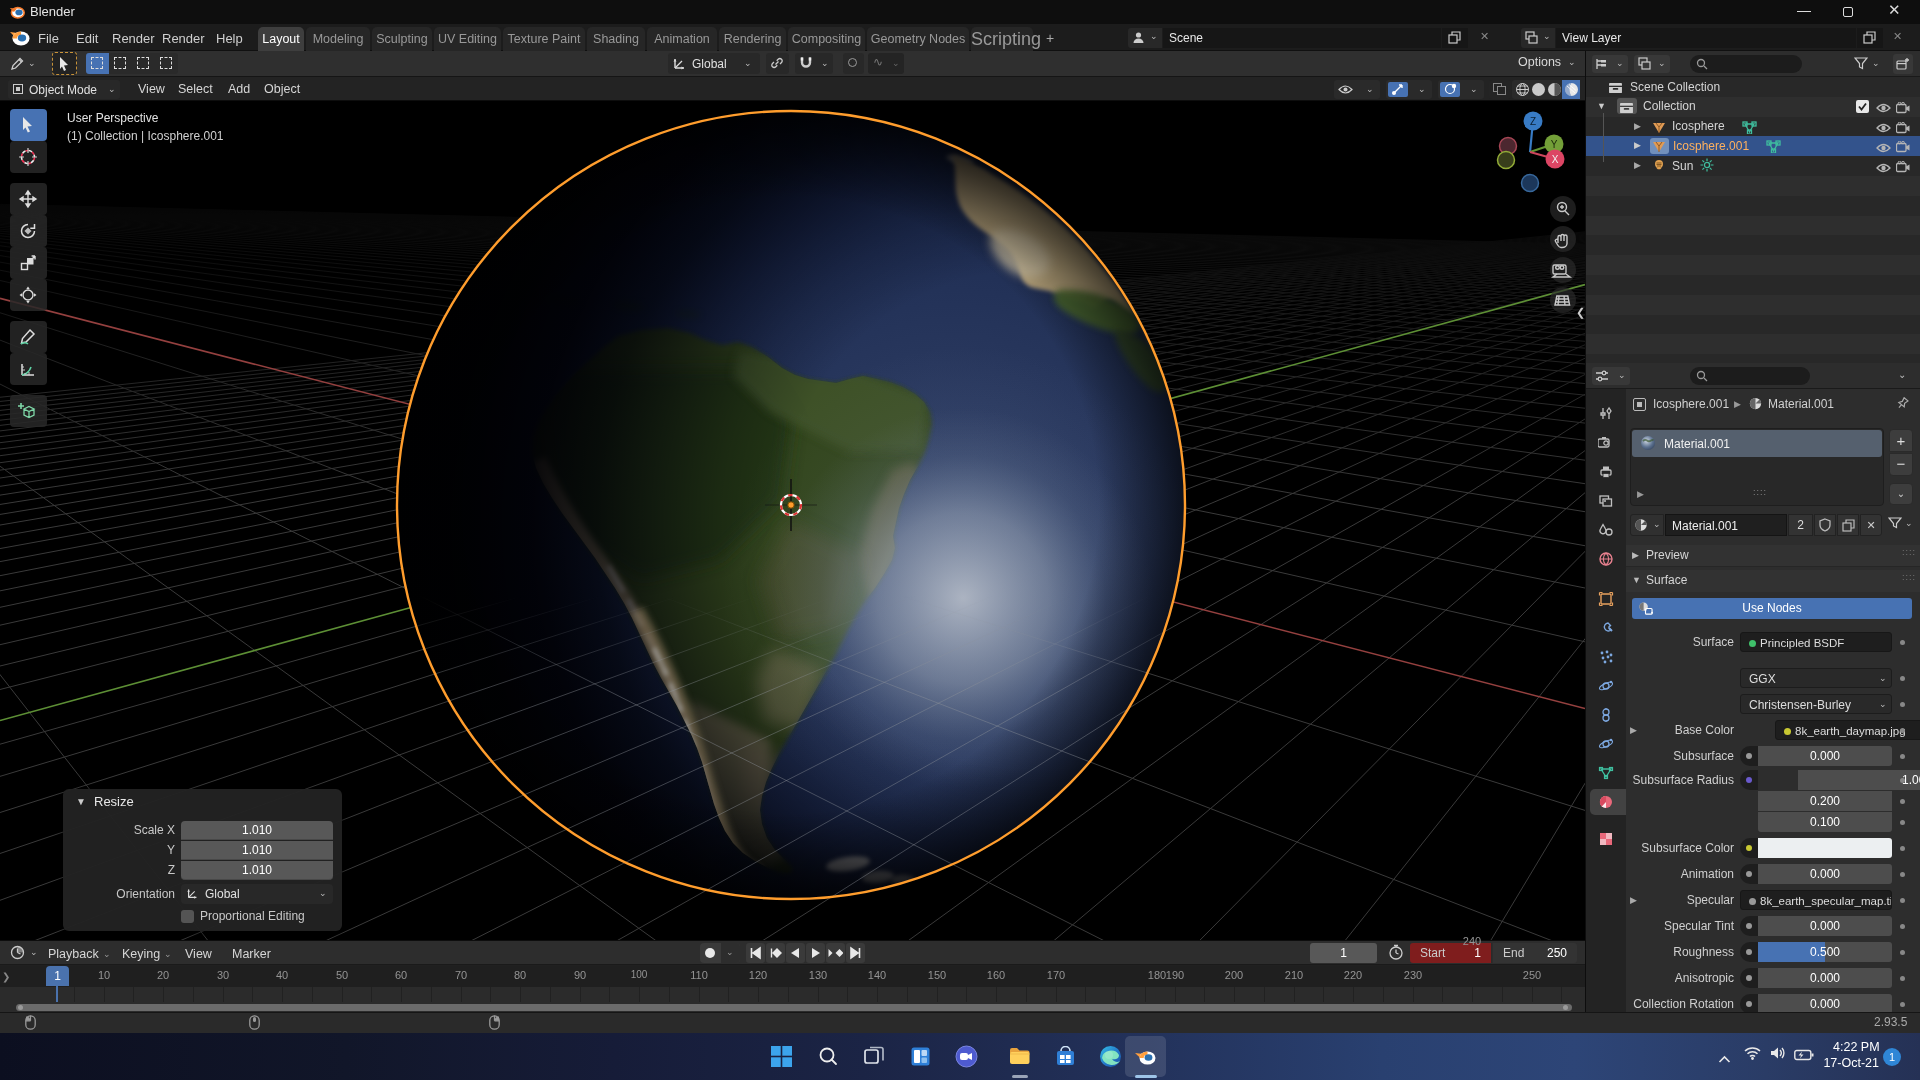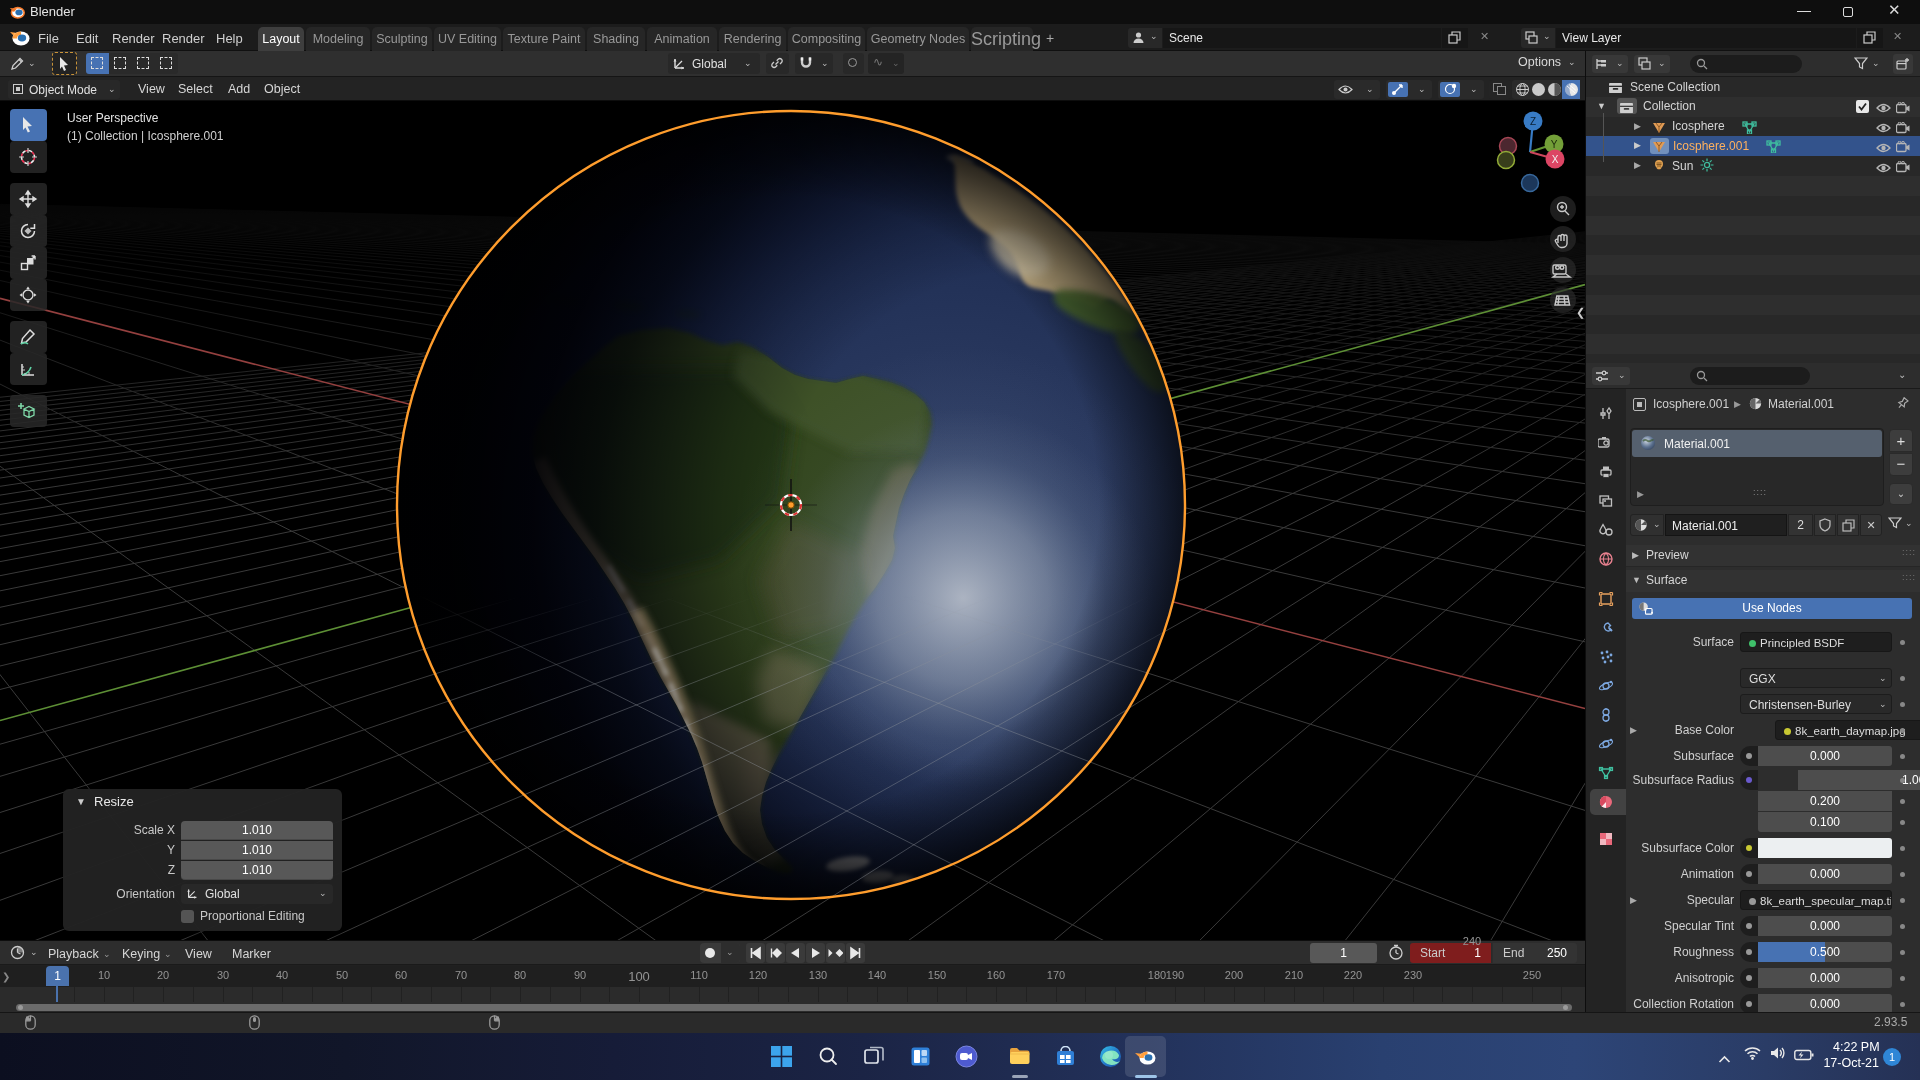--- a/index.html
+++ b/index.html
@@ -1189,21 +1189,21 @@
     <div style="position:absolute;left:0;top:966px;width:1585px;height:21px;background:#1f1f1f;"></div>
     <span class="t" style="left:104px;top:969px;font-size:11px;color:#949494;transform:translateX(-50%);">10</span>
     <span class="t" style="left:163px;top:969px;font-size:11px;color:#949494;transform:translateX(-50%);">20</span>
     <span class="t" style="left:223px;top:969px;font-size:11px;color:#949494;transform:translateX(-50%);">30</span>
     <span class="t" style="left:282px;top:969px;font-size:11px;color:#949494;transform:translateX(-50%);">40</span>
     <span class="t" style="left:342px;top:969px;font-size:11px;color:#949494;transform:translateX(-50%);">50</span>
     <span class="t" style="left:401px;top:969px;font-size:11px;color:#949494;transform:translateX(-50%);">60</span>
     <span class="t" style="left:461px;top:969px;font-size:11px;color:#949494;transform:translateX(-50%);">70</span>
     <span class="t" style="left:520px;top:969px;font-size:11px;color:#949494;transform:translateX(-50%);">80</span>
     <span class="t" style="left:580px;top:969px;font-size:11px;color:#949494;transform:translateX(-50%);">90</span>
-    <span class="t" style="left:639px;top:969px;font-size:13px;color:#949494;transform:translateX(-50%);">100</span>
+    <span class="t" style="left:639px;top:969px;font-size:10px;color:#949494;transform:translateX(-50%);">100</span>
     <span class="t" style="left:699px;top:969px;font-size:11px;color:#949494;transform:translateX(-50%);">110</span>
     <span class="t" style="left:758px;top:969px;font-size:11px;color:#949494;transform:translateX(-50%);">120</span>
     <span class="t" style="left:818px;top:969px;font-size:11px;color:#949494;transform:translateX(-50%);">130</span>
     <span class="t" style="left:877px;top:969px;font-size:11px;color:#949494;transform:translateX(-50%);">140</span>
     <span class="t" style="left:937px;top:969px;font-size:11px;color:#949494;transform:translateX(-50%);">150</span>
     <span class="t" style="left:996px;top:969px;font-size:11px;color:#949494;transform:translateX(-50%);">160</span>
     <span class="t" style="left:1056px;top:969px;font-size:11px;color:#949494;transform:translateX(-50%);">170</span>
     <span class="t" style="left:1157px;top:969px;font-size:11px;color:#949494;transform:translateX(-50%);">180</span>
     <span class="t" style="left:1175px;top:969px;font-size:11px;color:#949494;transform:translateX(-50%);">190</span>
     <span class="t" style="left:1234px;top:969px;font-size:11px;color:#949494;transform:translateX(-50%);">200</span>

